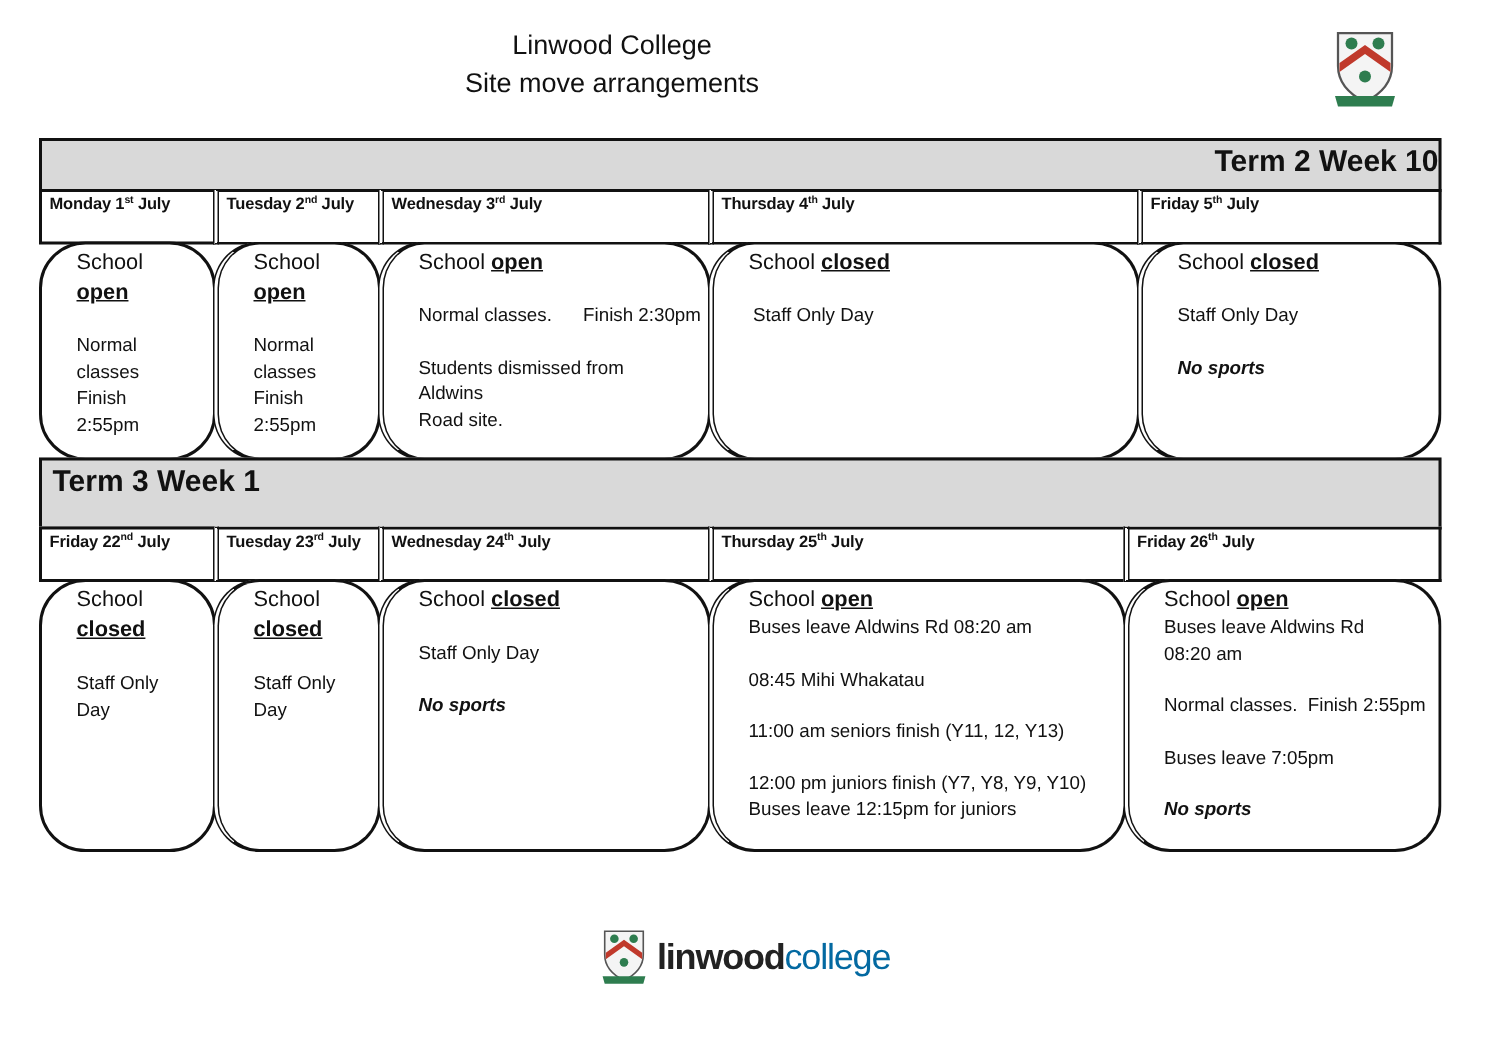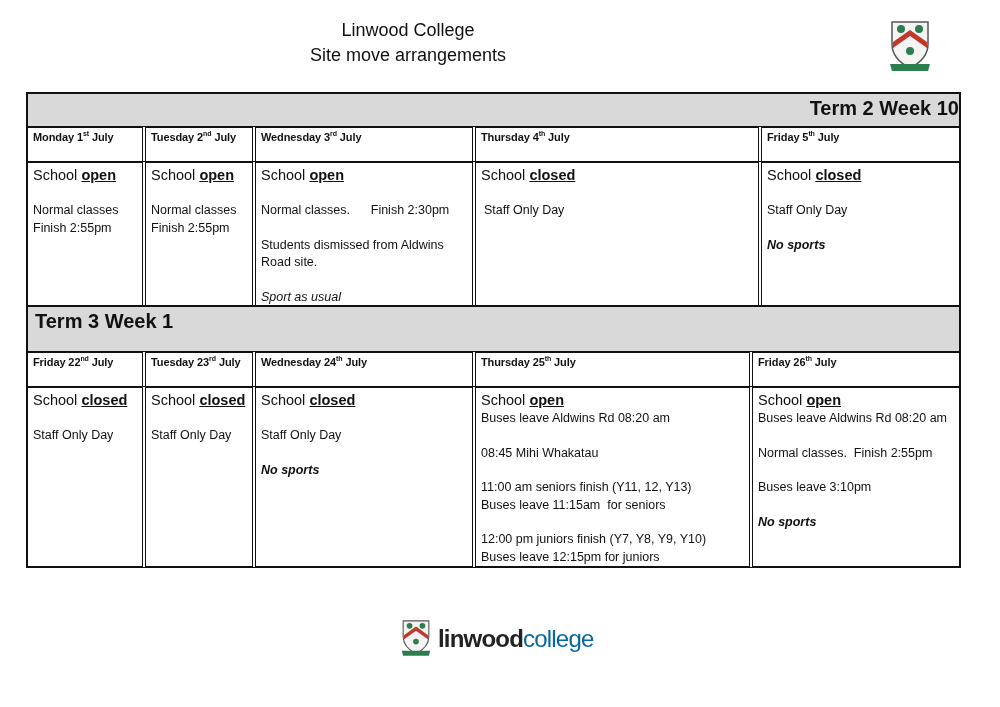--- a/index.html
+++ b/index.html
@@ -29,21 +29,21 @@
     position: absolute; box-sizing: border-box; background: #fff;
     border: 2px solid #111;
   }
   .cell.dbl-left { border-left: 4px double #111; }
 
   .day-head {
     font-size: 11px; font-weight: bold; padding: 2px 5px; letter-spacing: -0.1px;
   }
   .day-head sup { font-size: 7px; }
 
-  .body-cell { padding: 2px 5px; font-size: 12.5px; line-height: 17.5px; }
+  .body-cell { padding: 2px 23px; font-size: 12.5px; line-height: 17.5px; border-radius: 31px; }
   .status-line { font-size: 14.5px; line-height: 20px; }
   .status-word { font-weight: bold; text-decoration: underline; }
   .gap { height: 17px; }
   .ital { font-style: italic; }
 
   .footer-logo {
     position: absolute; left: 438px; top: 624px; font-size: 24px; letter-spacing: -0.8px;
     line-height: 30px;
   }
   .footer-logo .bold { font-weight: bold; color: #222; }
@@ -134,32 +134,31 @@
   <div class="gap"></div>
   <div class="ital" style="font-weight:bold">No sports</div>
 </div>
 <div class="cell body-cell dbl-left" style="left:472px;top:386px;width:279px;height:182px;">
   <div class="status-line"><span>School </span><span class="status-word">open</span></div>
   <div>Buses leave Aldwins Rd 08:20 am</div>
   <div class="gap"></div>
   <div>08:45 Mihi Whakatau</div>
   <div class="gap"></div>
   <div>11:00 am seniors finish (Y11, 12, Y13)</div>
-  <div style="white-space:pre">Buses leave 11:15am  for seniors</div>
   <div class="gap"></div>
   <div>12:00 pm juniors finish (Y7, Y8, Y9, Y10)</div>
   <div>Buses leave 12:15pm for juniors</div>
 </div>
 <div class="cell body-cell dbl-left" style="left:749px;top:386px;width:212px;height:182px;">
   <div class="status-line"><span>School </span><span class="status-word">open</span></div>
   <div>Buses leave Aldwins Rd 08:20 am</div>
   <div class="gap"></div>
   <div style="white-space:pre">Normal classes.  Finish 2:55pm</div>
   <div class="gap"></div>
-  <div>Buses leave 3:10pm</div>
+  <div>Buses leave 7:05pm</div>
   <div class="gap"></div>
   <div class="ital" style="font-weight:bold">No sports</div>
 </div>
 
 <svg class="crest crest-bottom" viewBox="0 0 48 56">
   <path d="M6 4 H42 V26 C42 38 34 45 24 50 C14 45 6 38 6 26 Z" fill="#f4f4f4" stroke="#555" stroke-width="1.5"></path>
   <path d="M7 24 L24 12 L41 24 L41 30 L24 18 L7 30 Z" fill="#c0392b"></path>
   <circle cx="15" cy="11" r="4" fill="#2e7d4f"></circle>
     <circle cx="33" cy="11" r="4" fill="#2e7d4f"></circle>
   <circle cx="24" cy="33" r="4" fill="#2e7d4f"></circle>

